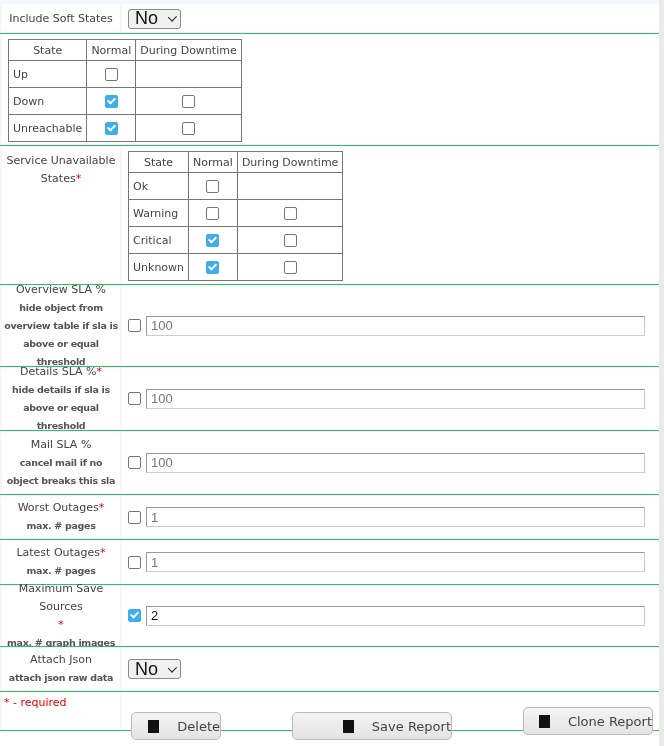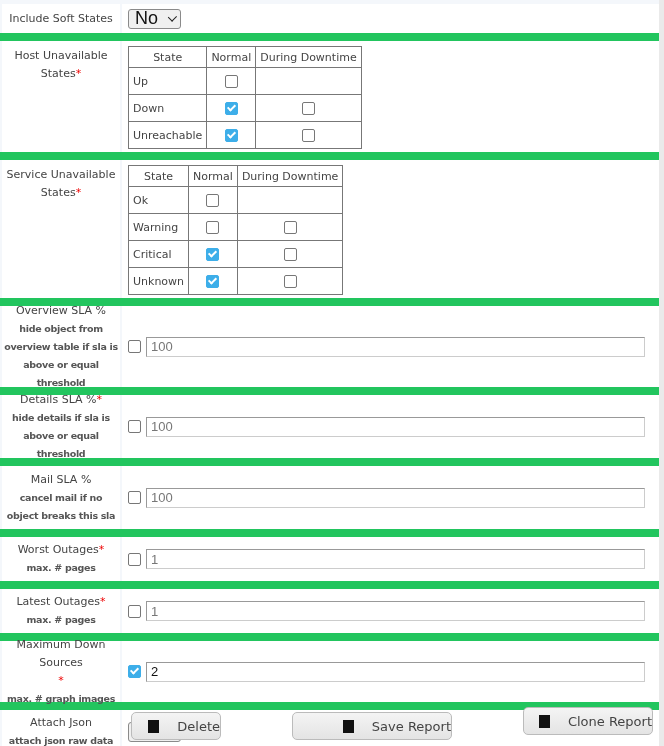--- a/index.html
+++ b/index.html
@@ -1,19 +1,19 @@
 <!DOCTYPE html>
 <html><head>
 <meta charset="utf-8">
 <style>
   html, body { margin:0; padding:0; background:#fff; }
   body { width:664px; height:746px; overflow:hidden; font-family:"DejaVu Sans", sans-serif; font-size:11px; color:#333; }
   .form { position:absolute; left:0; top:0; width:659px; background:#f4f7fb; }
   .edge { position:absolute; left:659px; top:0; width:5px; height:746px; background:#eaeaea; }
-  .row { display:flex; border-bottom:8px solid #22c55e; }
+  .row { display:flex; border-bottom:1px solid #22c55e; }
   .lbl { width:118px; margin-left:2px; background:#fff; text-align:center; padding:0 2px; box-sizing:border-box; display:flex; flex-direction:column; justify-content:center; line-height:18px; color:#444; }
   .lbl.top { justify-content:flex-start; padding-top:6px; }
   .val { flex:1; margin-left:2px; background:#fff; display:flex; align-items:center; padding-left:6px; }
   .req { color:#e00; }
   .hint { font-size:9.5px; letter-spacing:-0.3px; color:#555; line-height:18px;font-weight:bold; }
   .sel { height:20px; border:1px solid #8a8a8a; border-radius:3px; background:#f0f0f0; font-family:"Liberation Sans", sans-serif; font-size:18px; padding:0 6px; display:inline-flex; align-items:center; gap:10px; color:#111; box-sizing:border-box; width:53px; }
   .chev { width:6px; height:6px; border-right:1.5px solid #222; border-bottom:1.5px solid #222; transform:rotate(45deg) translateY(-2px); }
   table.st { border-collapse:collapse; margin:5px 0; }
   table.st td, table.st th { border:1px solid #777; height:26px; font-weight:normal; padding:0 4px; color:#444; }
   table.st th { height:20px; text-align:center; }
@@ -34,23 +34,20 @@
   <div class="row" style="height:29px">
     <div class="lbl">Include Soft States</div>
     <div class="val">
         <div class="sel">
           <span>No</span>
           <span class="chev"></span>
         </div>
       </div>
   </div>
   <div class="row" style="height:111px">
-    <div class="lbl top">
-        <span><span>Host Unavailable States</span><span class="req">*</span></span>
-      </div>
     <div class="val" style="align-items:flex-start">
       <table class="st">
         <tbody>
             <tr>
               <th>State</th>
               <th>Normal</th>
               <th>During Downtime</th>
             </tr>
         <tr>
               <td>Up</td>
@@ -153,21 +150,21 @@
         <span><span>Latest Outages</span><span class="req">*</span></span>
         <span class="hint">max. # pages</span>
       </div>
     <div class="val">
         <span class="cb"></span>
         <div class="txt">1</div>
       </div>
   </div>
   <div class="row" style="height:61px">
     <div class="lbl">
-        <span>Maximum Down Sources</span>
+        <span>Maximum Save Sources</span>
         <span class="req">*</span>
         <span class="hint">max. # graph images</span>
       </div>
     <div class="val">
         <span class="cb on"></span>
         <div class="txt dark">2</div>
       </div>
   </div>
   <div class="row" style="height:44px">
     <div class="lbl">

